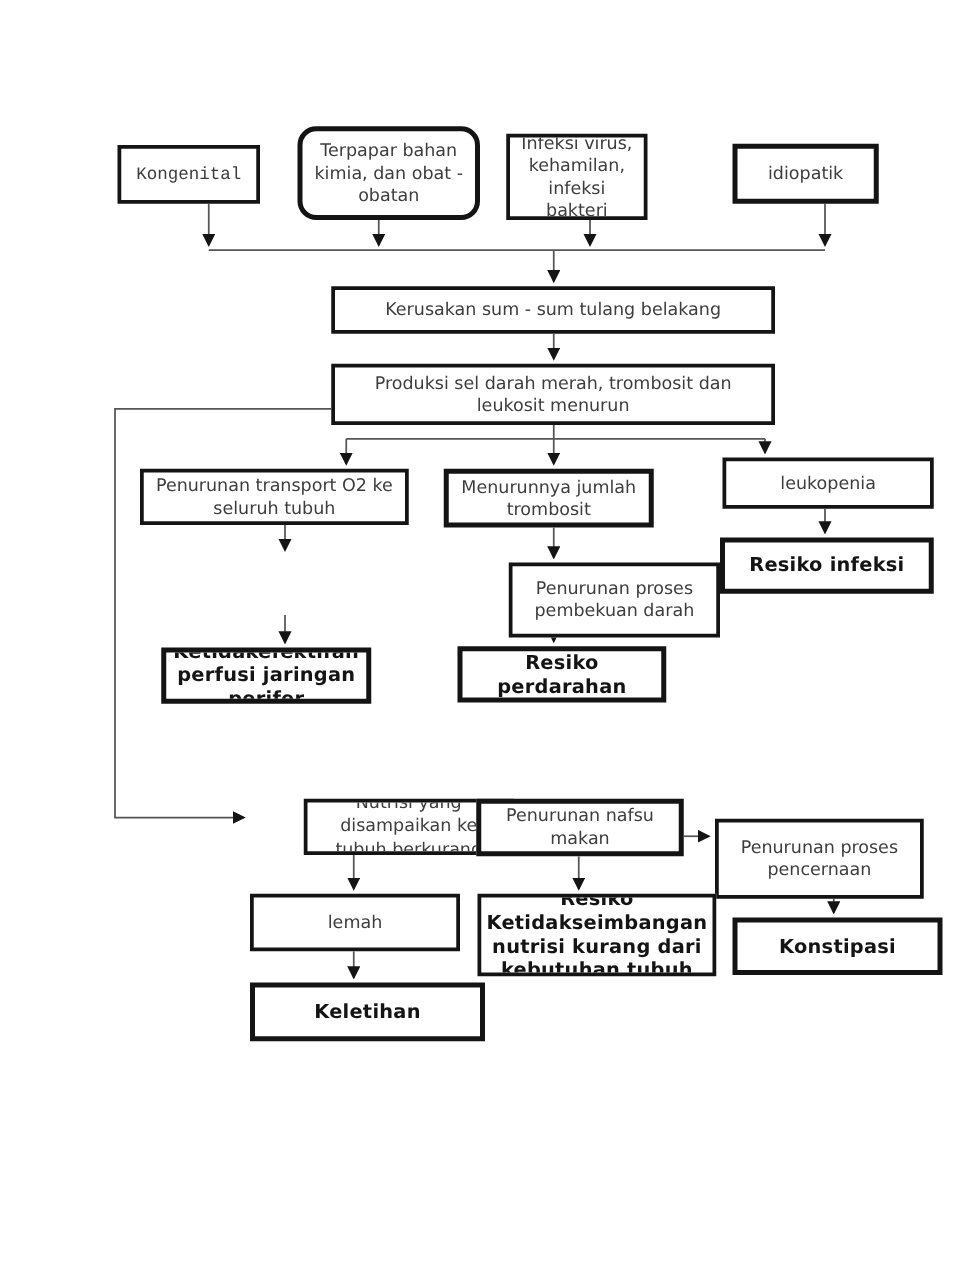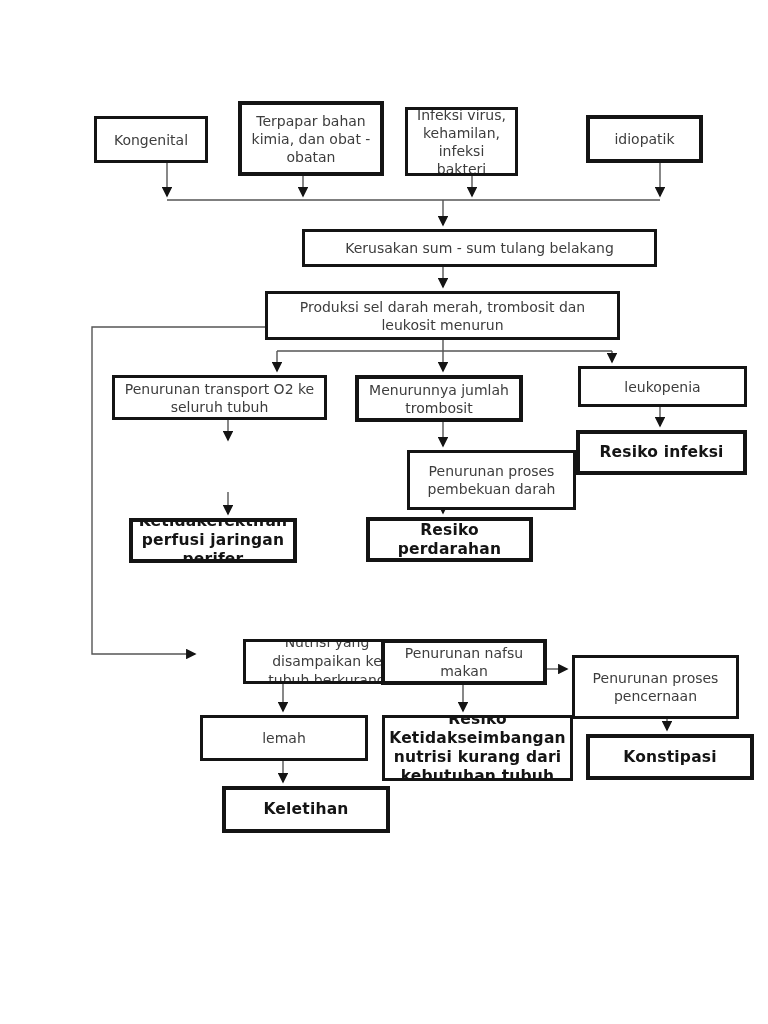--- a/index.html
+++ b/index.html
@@ -69,29 +69,29 @@
     <polyline points="265,327 92,327 92,654 195,654" marker-end="url(#ah)"></polyline>
 
     <line x1="368" y1="654" x2="377" y2="654" marker-end="url(#ah)"></line>
     <line x1="547" y1="669" x2="567" y2="669" marker-end="url(#ah)"></line>
     <line x1="283" y1="684" x2="283" y2="711" marker-end="url(#ah)"></line>
     <line x1="463" y1="685" x2="463" y2="711" marker-end="url(#ah)"></line>
     <line x1="667" y1="701" x2="667" y2="730" marker-end="url(#ah)"></line>
     <line x1="283" y1="761" x2="283" y2="782" marker-end="url(#ah)"></line>
   </svg>
 
-  <div class="node" style="left:94px;top:116px;width:114px;height:47px;">Kongenital</div>
+  <div class="node" style="left:94px;top:116px;width:114px;height:47px;font-family:Liberation Mono, monospace;">Kongenital</div>
 
-  <div class="node thick" style="left:238px;top:101px;width:146px;height:75px;">Terpapar bahan kimia, dan obat - obatan</div>
+  <div class="node thick" style="left:238px;top:101px;width:146px;height:75px;border-radius:15px;">Terpapar bahan kimia, dan obat - obatan</div>
 
   <div class="node" style="left:405px;top:107px;width:113px;height:69px;">Infeksi virus, kehamilan, infeksi bakteri</div>
 
   <div class="node thick" style="left:586px;top:115px;width:117px;height:48px;">idiopatik</div>
 
-  <div class="node" style="left:265px;top:229px;width:355px;height:38px;margin-left:37px;">Kerusakan sum - sum tulang belakang</div>
+  <div class="node" style="left:265px;top:229px;width:355px;height:38px;">Kerusakan sum - sum tulang belakang</div>
 
   <div class="node" style="left:265px;top:291px;width:355px;height:49px;">Produksi sel darah merah, trombosit dan leukosit  menurun</div>
 
   <div class="node" style="left:112px;top:375px;width:215px;height:45px;">Penurunan transport O2 ke seluruh tubuh</div>
 
 
   <div class="node thick bold overflow-text" style="left:129px;top:518px;width:168px;height:45px;">Ketidakefektifan perfusi jaringan perifer</div>
 
   <div class="node thick" style="left:355px;top:375px;width:168px;height:47px;">Menurunnya jumlah trombosit</div>
 
@@ -104,19 +104,19 @@
   <div class="node" style="left:578px;top:366px;width:169px;height:41px;">leukopenia</div>
 
   <div class="node overflow-text" style="left:199px;top:639px;width:168px;height:45px;margin-left:44px;">Nutrisi yang disampaikan ke tubuh berkurang</div>
 
   <div class="node thick" style="left:381px;top:639px;width:166px;height:46px;">Penurunan nafsu makan</div>
 
   <div class="node" style="left:572px;top:655px;width:167px;height:64px;">Penurunan proses pencernaan</div>
 
   <div class="node" style="left:200px;top:715px;width:168px;height:46px;">lemah</div>
 
-  <div class="node thick bold" style="left:200px;top:786px;width:168px;height:47px;margin-left:22px;">Keletihan</div>
+  <div class="node thick bold" style="left:200px;top:786px;width:188px;height:47px;">Keletihan</div>
 
   <div class="node bold overflow-text" style="left:382px;top:715px;width:191px;height:66px;border-width:3.5px;">Resiko Ketidakseimbangan nutrisi kurang dari kebutuhan tubuh</div>
 
   <div class="node thick bold" style="left:586px;top:734px;width:168px;height:46px;">Konstipasi</div>
 
 </div>
 
 </body></html>

